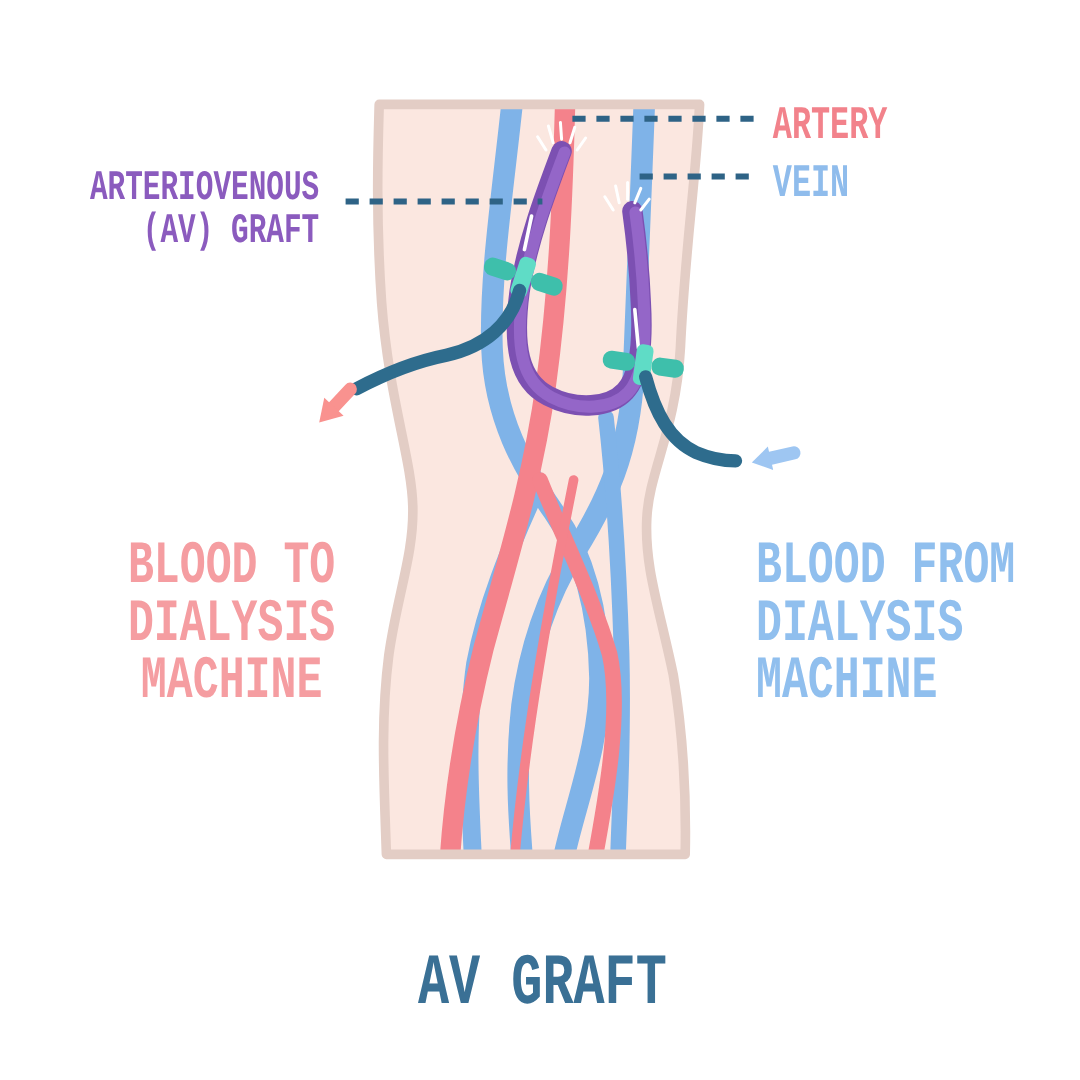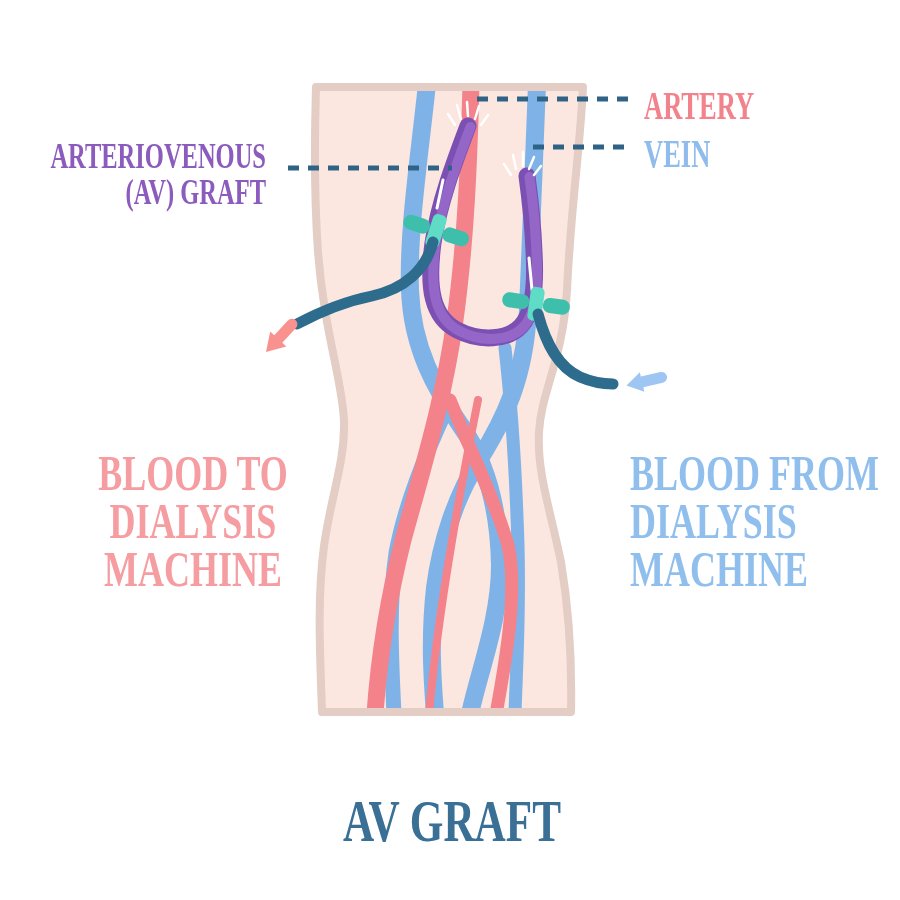--- a/index.html
+++ b/index.html
@@ -1,18 +1,18 @@
 <!DOCTYPE html>
 <html style="--skin: #FBE7E0; --skinOutline: #E3CDC5; --vein: #7FB3E8; --artery: #F4828B; --graft: #9466C8; --graftDark: #7C50B2; --needleWing: #3EBFAB; --needleHub: #5FDCC6; --tube: #2E6C8D; --leader: #2E6386; --arrowOut: #F9928F; --arrowIn: #9EC6F2; --labelArtery: #F2828B; --labelVein: #8FBCEC; --labelGraft: #8B5BBE; --labelBloodTo: #F59DA1; --labelBloodFrom: #90BFEE; --titleColor: #3A7095;"><head>
 <meta charset="utf-8">
 <style>
   html,body{margin:0;padding:0;background:#fff;}
   .stage{
     position:relative;width:900px;height:900px;background:#ffffff;
-    overflow:hidden;font-family:Liberation Serif, serif;
+    overflow:hidden;font-family:Liberation Mono, monospace;
   }
   .stage svg{position:absolute;left:0;top:0;}
   
   .arm-fill{fill:var(--skin);stroke:none;}
   .arm-outline{fill:none;stroke:var(--skinOutline);stroke-width:8;stroke-linejoin:round;}
   .vein{fill:none;stroke:var(--vein);stroke-linecap:round;}
   .artery{fill:none;stroke:var(--artery);stroke-linecap:round;}
   .graft-dark{fill:none;stroke:var(--graftDark);stroke-width:17;stroke-linecap:round;}
   .graft-light{fill:none;stroke:var(--graft);stroke-width:10;stroke-linecap:round;}
   .needle-line{fill:none;stroke:#ffffff;stroke-width:3;stroke-linecap:round;}

